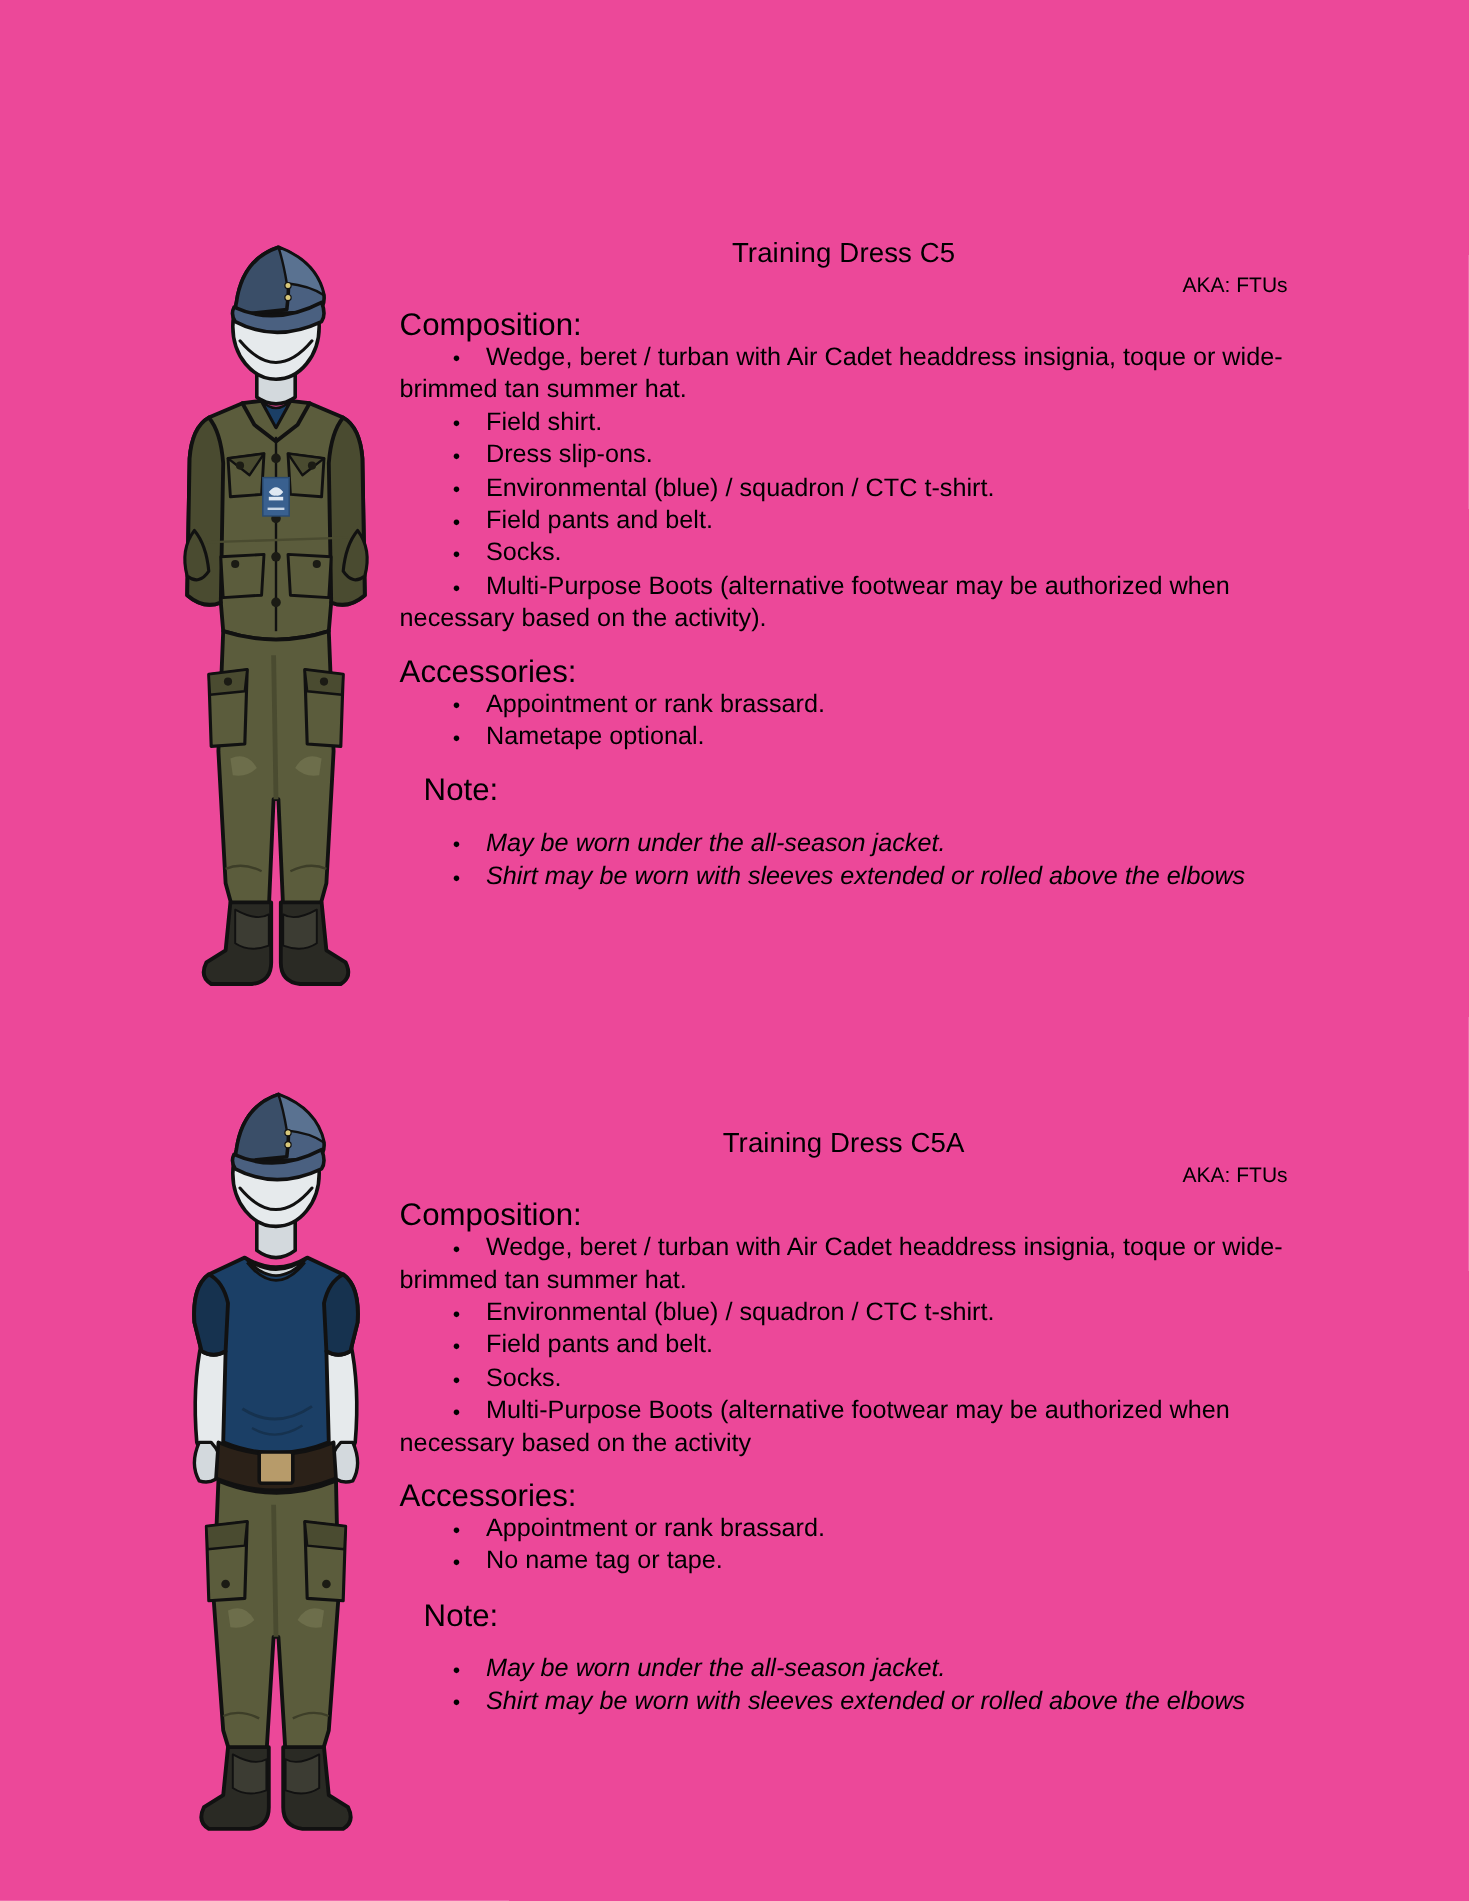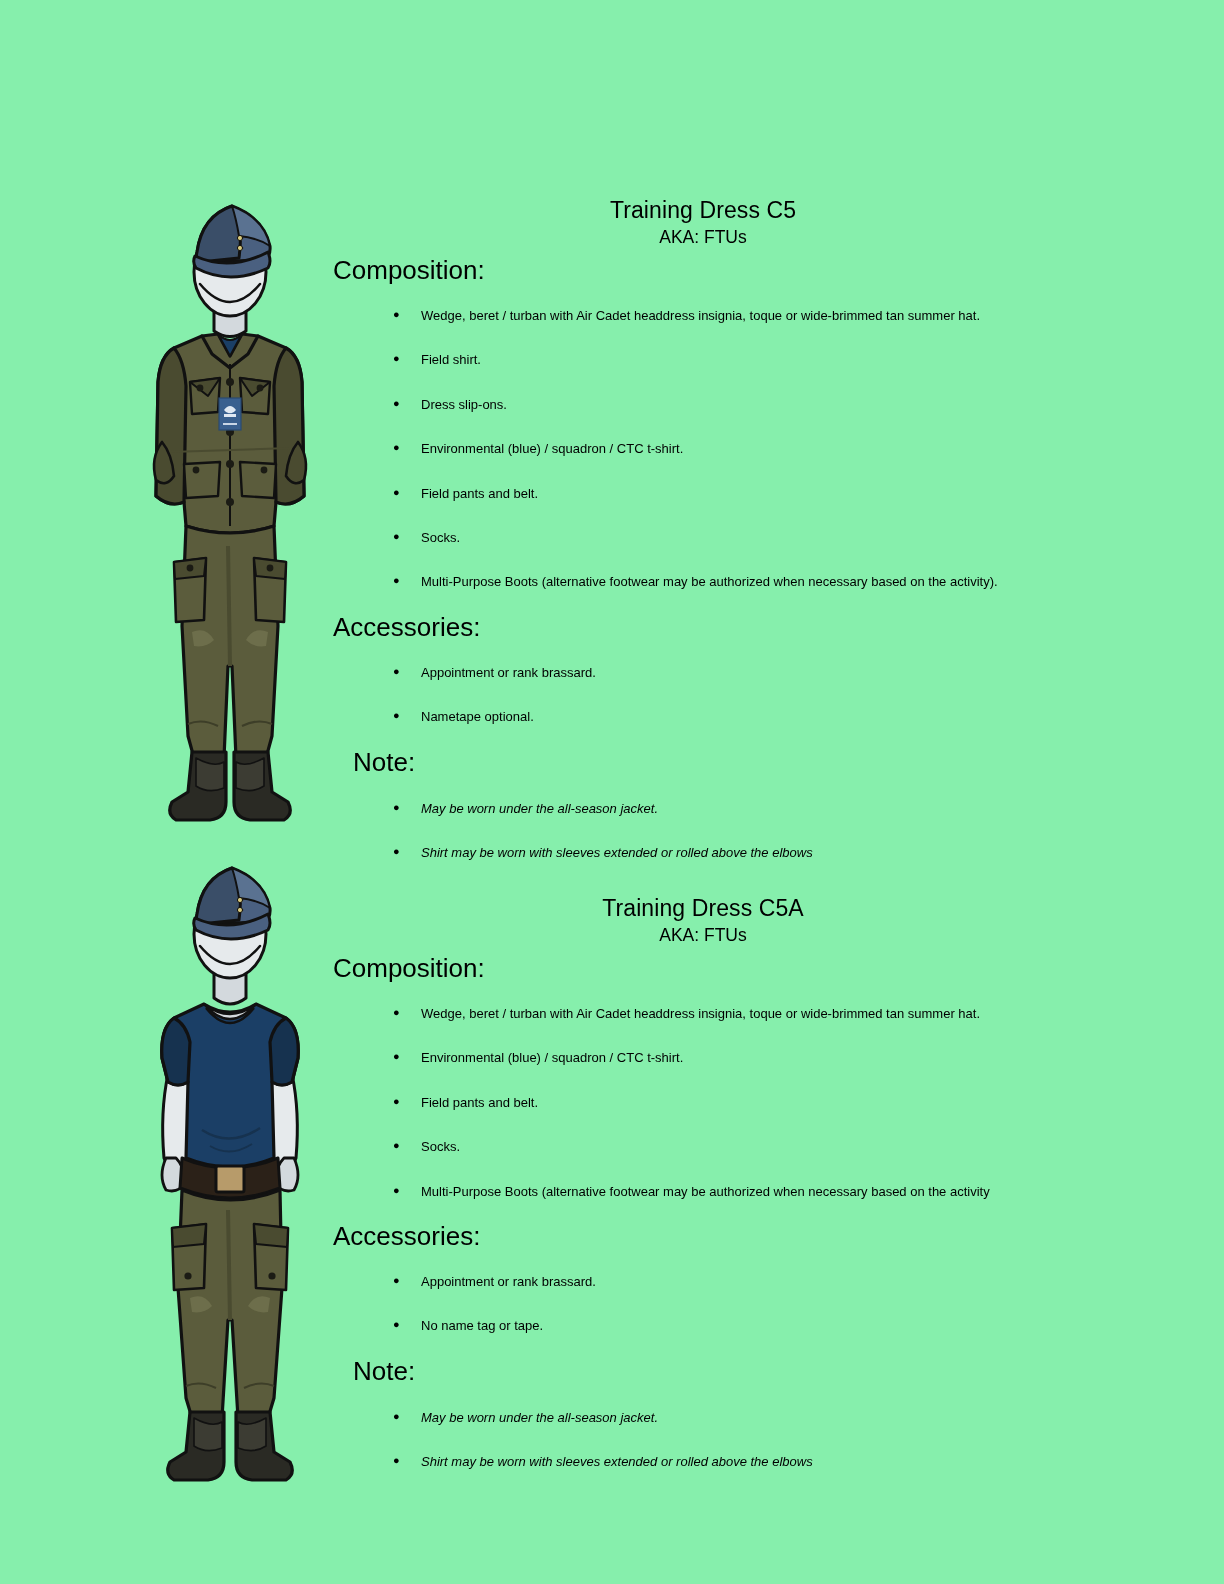--- a/index.html
+++ b/index.html
@@ -12,31 +12,31 @@
     height: 1584px;
     position: relative;
     font-family: "Liberation Sans", sans-serif;
     color: #000000;
     overflow: hidden;
   }
 
   .page {
     position: absolute;
     inset: 0;
-    background: #86efac;
+    background: #ec4899;
   }
 
   
   .section {
     position: absolute;
     left: 0;
     width: 1224px;
   }
   #section-c5  { top: 196px; height: 640px; }
-  #section-c5a { top: 858px; height: 630px; }
+  #section-c5a { top: 902px; height: 630px; }
 
   
   .figure-wrap {
     position: absolute;
     left: 140px;
     top: 0;
     width: 180px;
   }
   .figure-wrap svg { display: block; }
 
@@ -50,21 +50,21 @@
 
   .dress-title {
     text-align: center;
     font-size: 23px;
     line-height: 29px;
     font-weight: normal;
     margin: 0;
     letter-spacing: 0.1px;
   }
   .dress-aka {
-    text-align: center;
+    text-align: right;
     font-size: 17.5px;
     line-height: 24px;
     margin: 0 0 6px 0;
   }
   .heading {
     font-size: 26px;
     line-height: 30px;
     margin: 0;
     font-weight: normal;
   }
@@ -73,25 +73,25 @@
 
   ul.bullets {
     list-style: none;
     margin: 0;
     padding: 0;
   }
   ul.bullets.note-list { margin-top: 17px; font-style: italic; }
 
   ul.bullets li {
     position: relative;
-    font-size: 13px;
+    font-size: 21px;
     line-height: 26.4px;
     padding-left: 0;
     text-indent: 0;
-    margin: 16px;
+    margin: 0;
   }
   
   ul.bullets li .bullet-dot {
     display: inline-block;
     width: 72px;
     text-align: left;
     padding-left: 44px;
     box-sizing: border-box;
   }
   ul.bullets li .bullet-dot::before {

